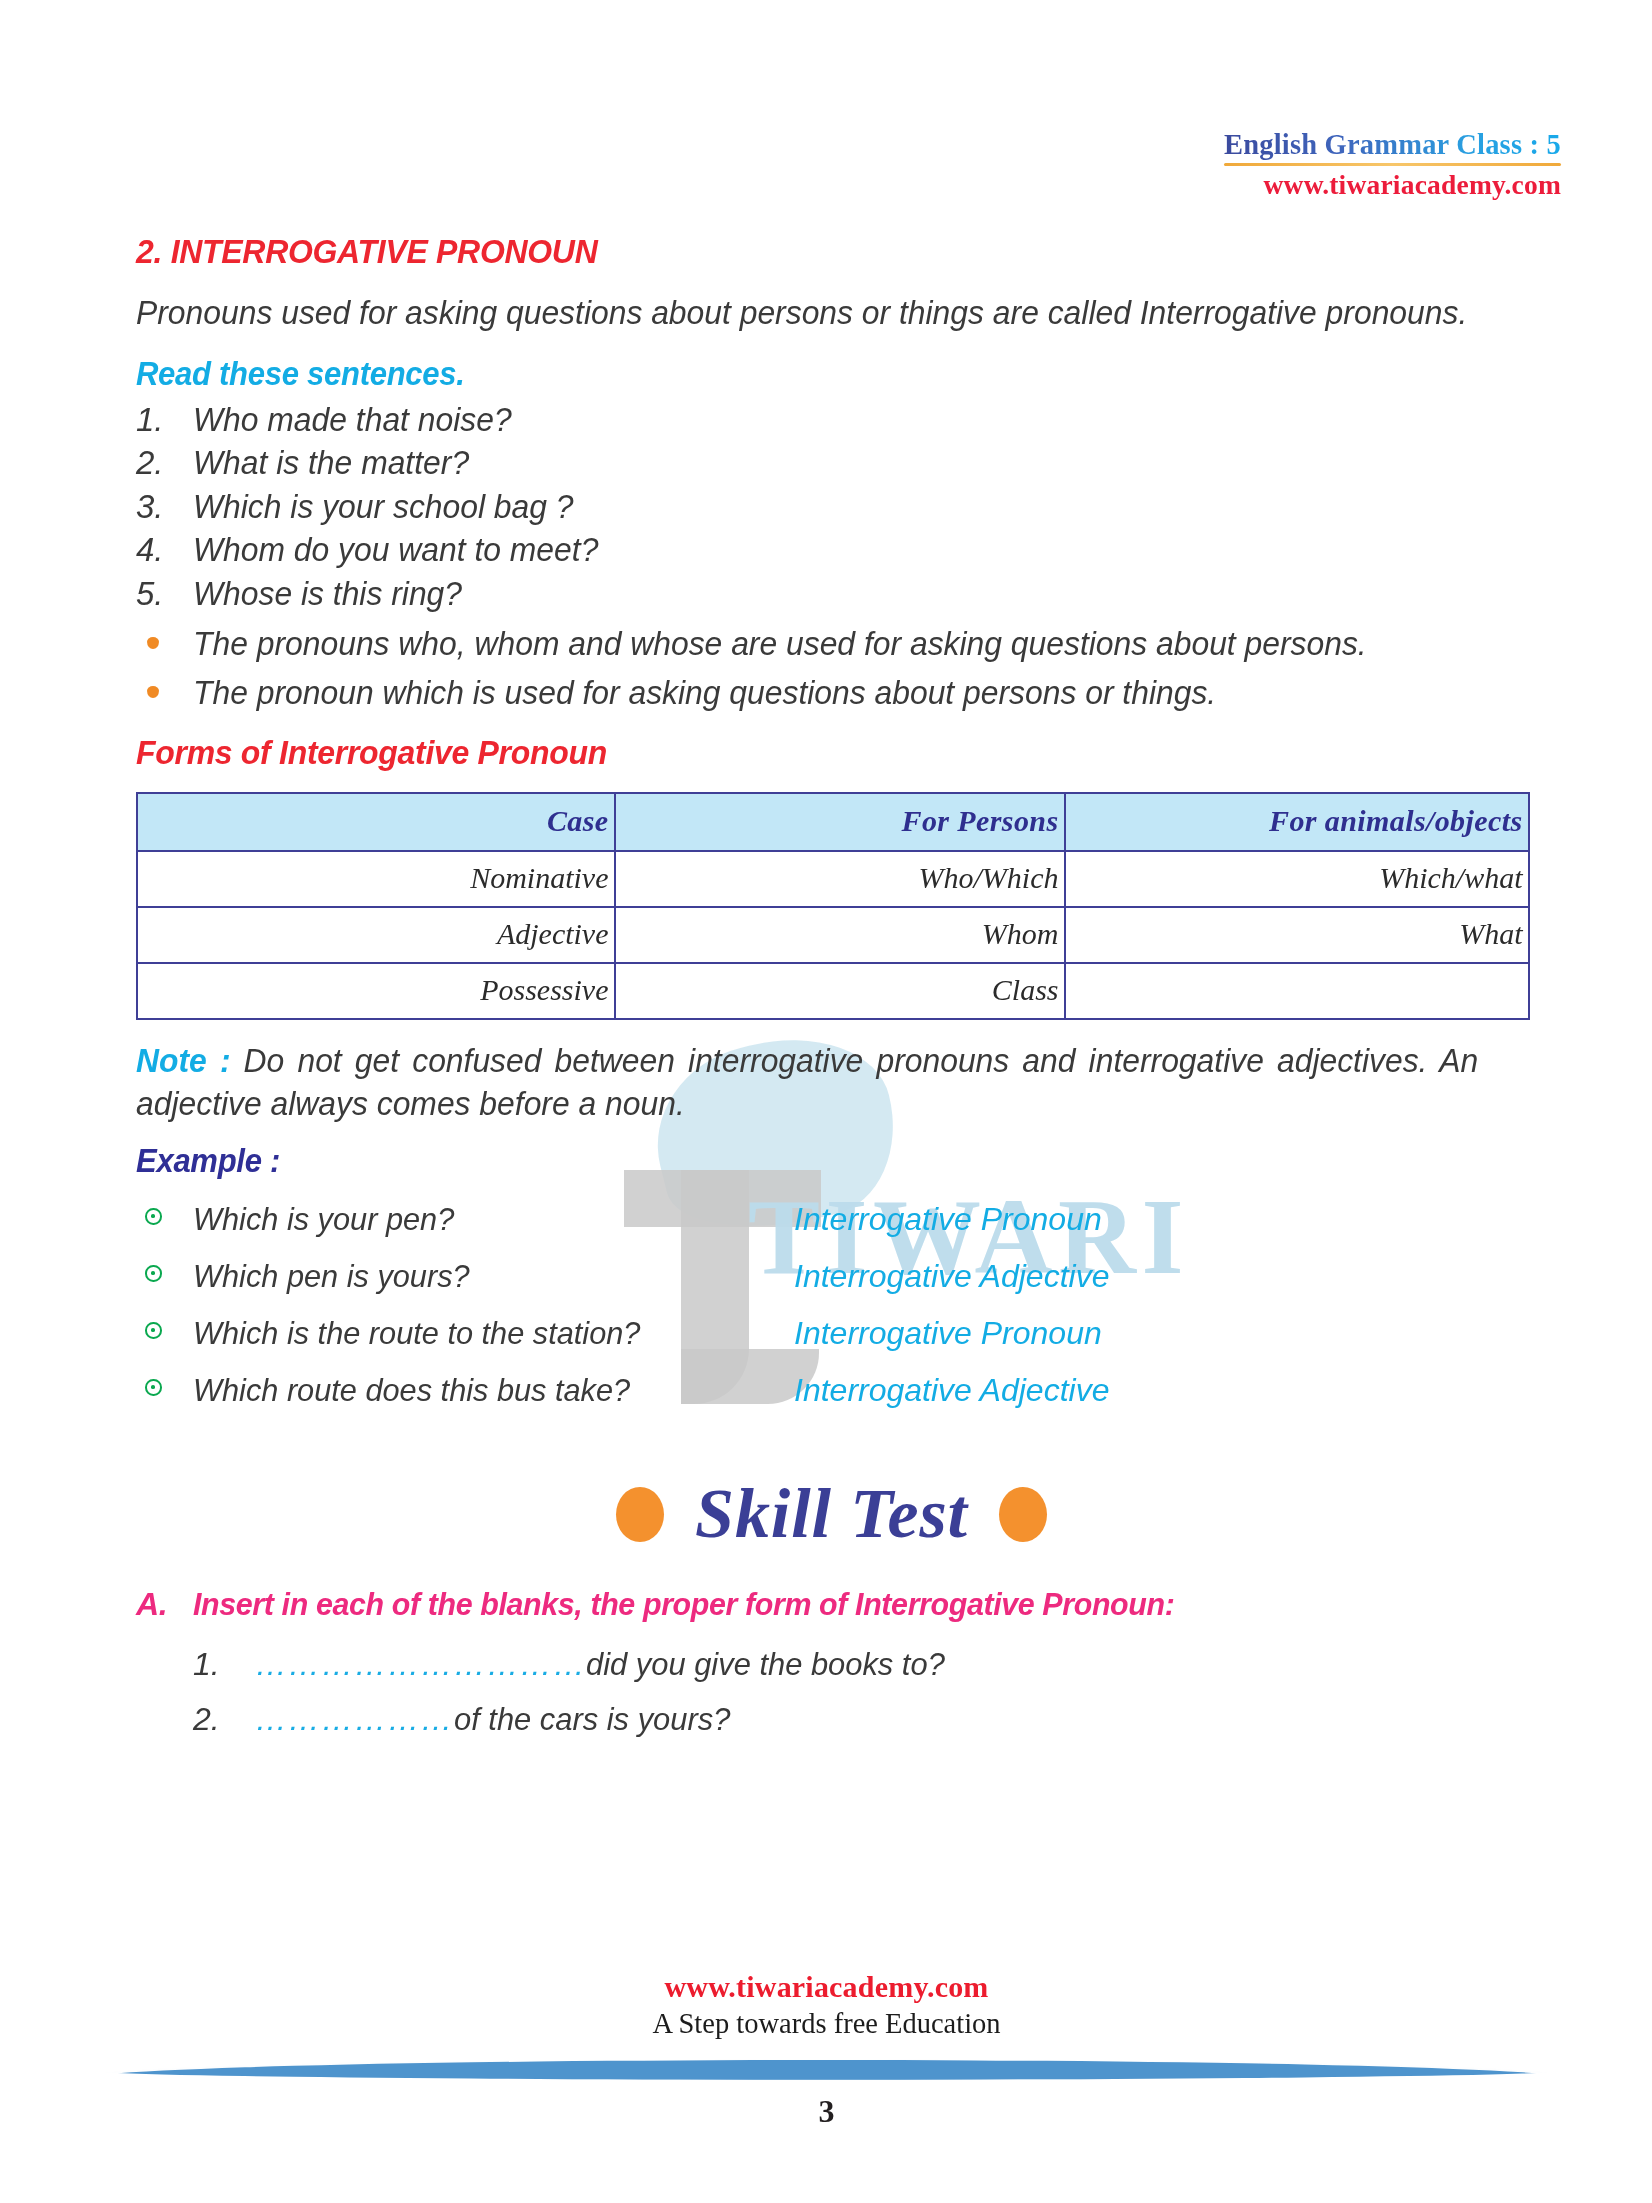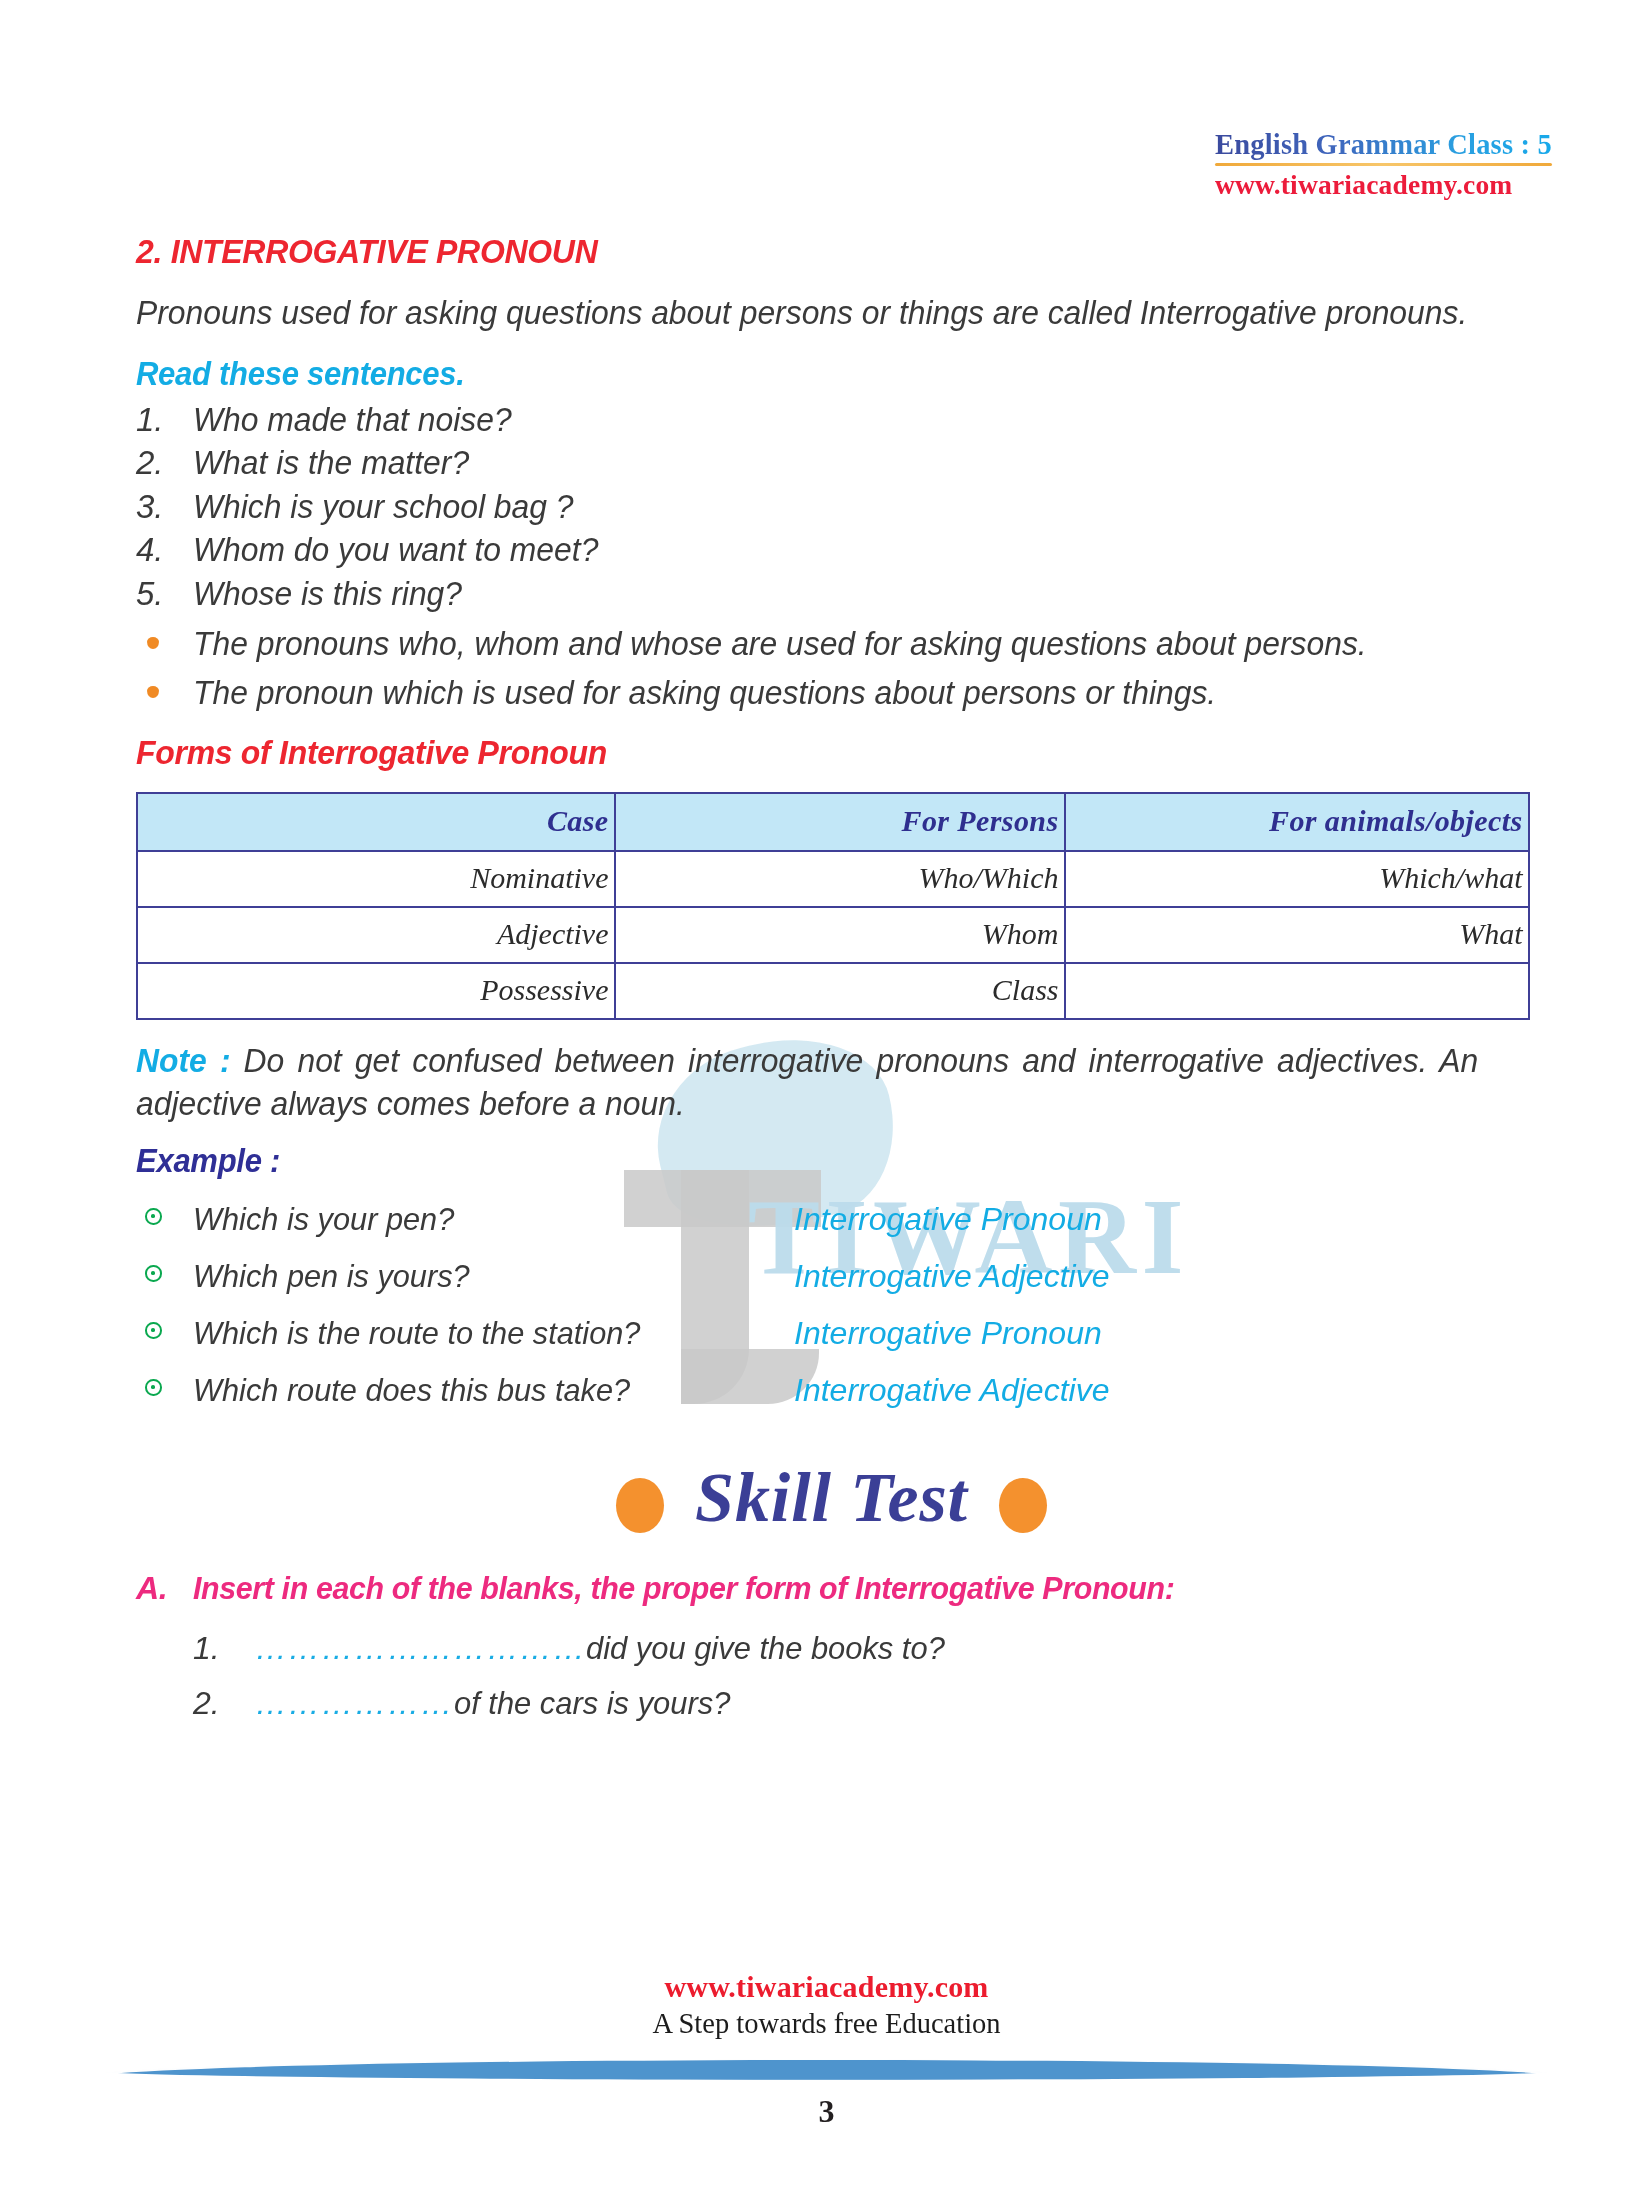--- a/index.html
+++ b/index.html
@@ -104,23 +104,23 @@
     letter-spacing: 14.7px;
     padding: 5.5px 13px 5.5px 16.5px;
     white-space: nowrap;
   }
 
   .content { position: relative; z-index: 2; }
 
   
   .doc-header {
     position: absolute;
-    right: 101px;
+    right: 92px;
     top: 129px;
-    text-align: left;
+    text-align: right;
   }
   .hdr-title {
     font-family: "Liberation Serif", serif;
     font-size: 28.5px;
     font-weight: bold;
     background: linear-gradient(90deg, #3b4a9e 0%, #3f66bd 35%, #2a9fe0 72%, #18a9ea 100%);
     -webkit-background-clip: text;
     background-clip: text;
     color: transparent;
     letter-spacing: 0.2px;
@@ -303,23 +303,23 @@
     left: 3.7px; top: 3.7px;
     width: 3.7px; height: 3.7px;
     border-radius: 50%;
     background: #0aa84f;
   }
   .ex-q { flex: 0 0 601px; transform: scaleX(.96); transform-origin: left center; }
   .ex-tag { color: #13ace4; font-size: 32px; }
 
   
   .skill-test {
-    margin-top: 44px;
+    margin-top: 60px;
     display: flex;
-    align-items: flex-end;
+    align-items: center;
     justify-content: center;
     gap: 31px;
   }
   .st-dot {
     width: 48px;
     height: 55px;
     background: #f4912e;
     border-radius: 50%;
   }
   .st-label {

